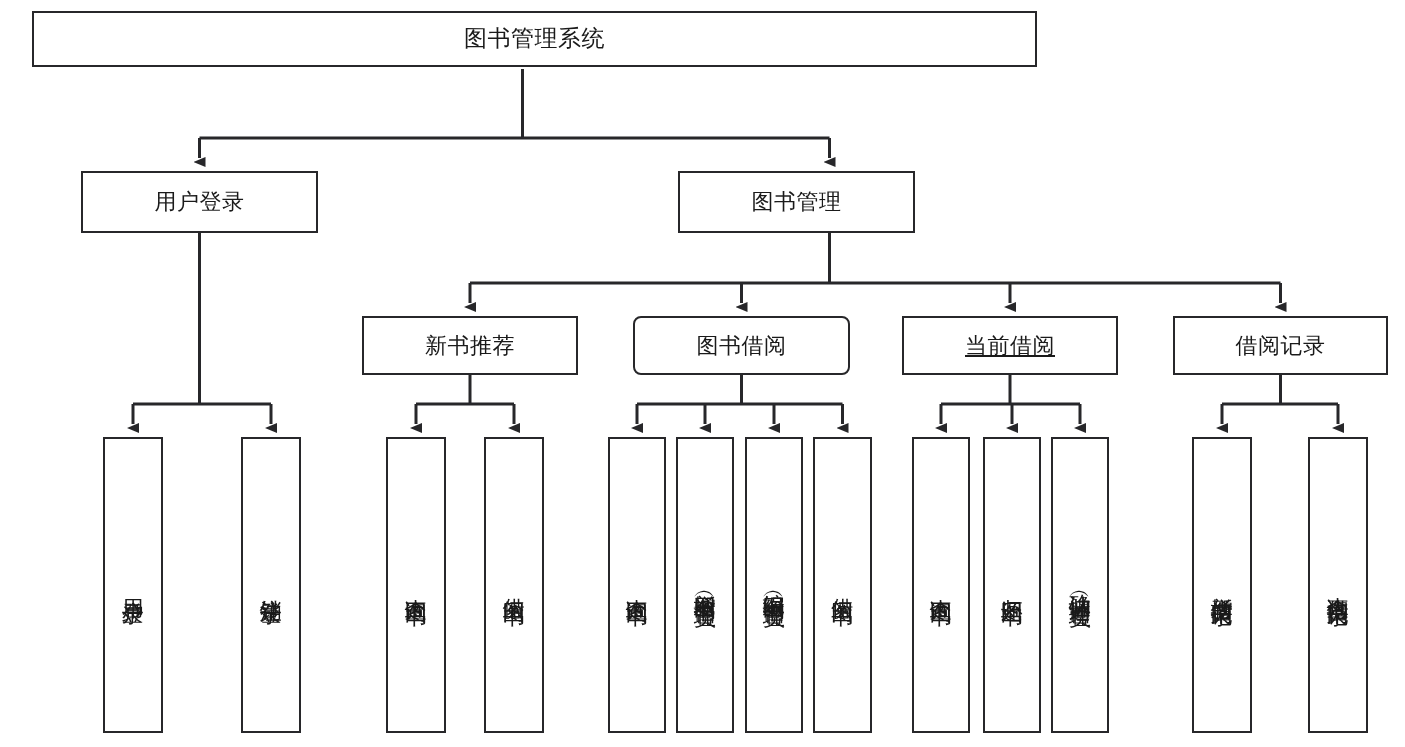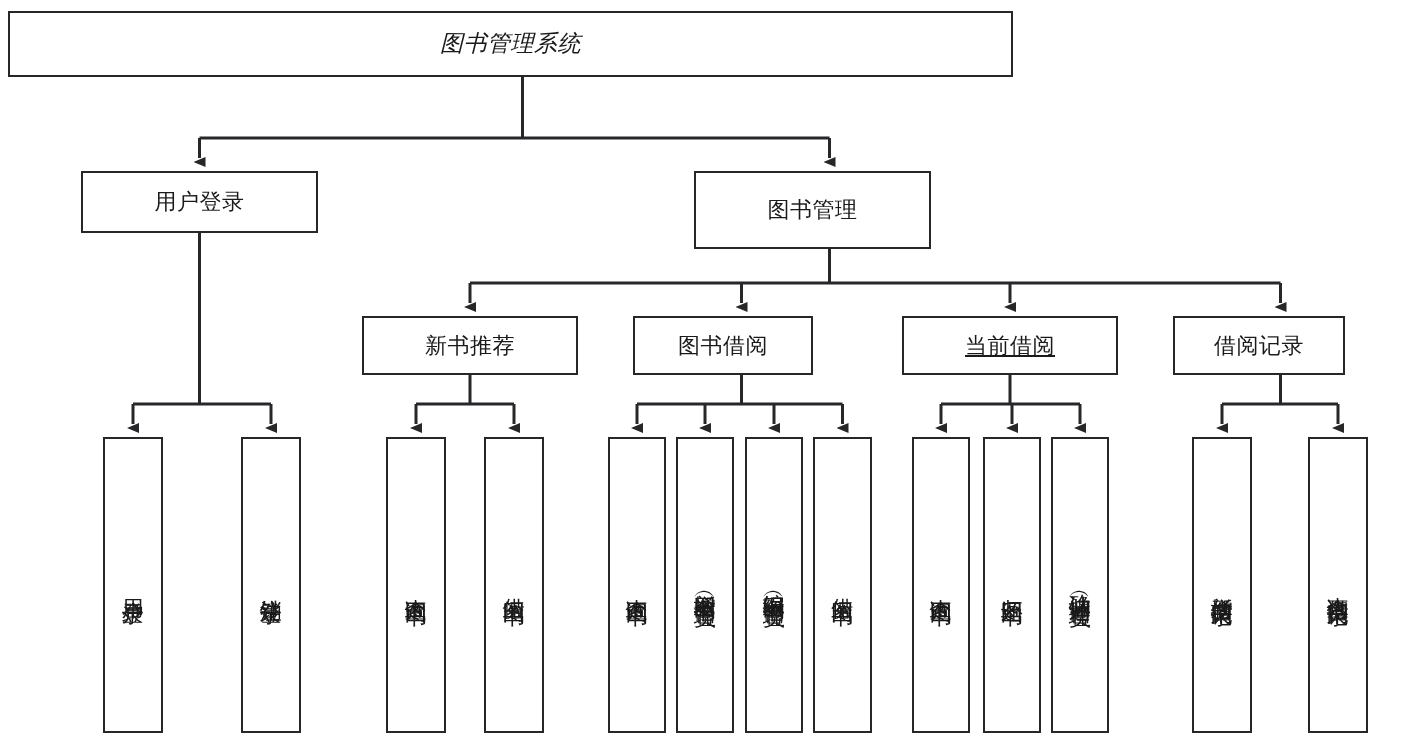--- a/index.html
+++ b/index.html
@@ -114,39 +114,39 @@
         <path d="M1012,404 L1012,424" marker-end="url(#arrow)"></path>
         <path d="M1080,404 L1080,424" marker-end="url(#arrow)"></path>
         <path d="M1280.5,375 L1280.5,404"></path>
         <path d="M1222,404 L1338,404"></path>
         <path d="M1222,404 L1222,424" marker-end="url(#arrow)"></path>
         <path d="M1338,404 L1338,424" marker-end="url(#arrow)"></path>
       </g>
   </svg>
 
   <div id="nodes-layer">
-      <div class="node-box node-h node-root" style="left: 8px; top: 11px; width: 1005px; height: 66px; font-style: italic;">
+      <div class="node-box node-h node-root" style="left: 32px; top: 11px; width: 1005px; height: 56px;">
         <span class="node-label">图书管理系统</span>
       </div>
       <div class="node-box node-h" style="left: 81px; top: 171px; width: 237px; height: 62px;">
         <span class="node-label">用户登录</span>
       </div>
-      <div class="node-box node-h" style="left: 694px; top: 171px; width: 237px; height: 78px;">
+      <div class="node-box node-h" style="left: 678px; top: 171px; width: 237px; height: 62px;">
         <span class="node-label">图书管理</span>
       </div>
       <div class="node-box node-h" style="left: 362px; top: 316px; width: 216px; height: 59px; align-items: center;">
         <span class="node-label">新书推荐</span>
       </div>
-      <div class="node-box node-h" style="left: 633px; top: 316px; width: 180px; height: 59px;">
+      <div class="node-box node-h" style="left: 633px; top: 316px; width: 217px; height: 59px; border-radius: 8px;">
         <span class="node-label">图书借阅</span>
       </div>
       <div class="node-box node-h" style="left: 902px; top: 316px; width: 216px; height: 59px; text-decoration: underline;">
         <span class="node-label">当前借阅</span>
       </div>
-      <div class="node-box node-h" style="left: 1173px; top: 316px; width: 172px; height: 59px;">
+      <div class="node-box node-h" style="left: 1173px; top: 316px; width: 215px; height: 59px;">
         <span class="node-label">借阅记录</span>
       </div>
       <div class="node-box node-v" style="left: 103px; top: 437px; width: 60px; height: 296px;">
         <span class="node-label">用户登录</span>
       </div>
       <div class="node-box node-v" style="left: 241px; top: 437px; width: 60px; height: 296px;">
         <span class="node-label">注销登录</span>
       </div>
       <div class="node-box node-v" style="left: 386px; top: 437px; width: 60px; height: 296px;">
         <span class="node-label">查询图书</span>

